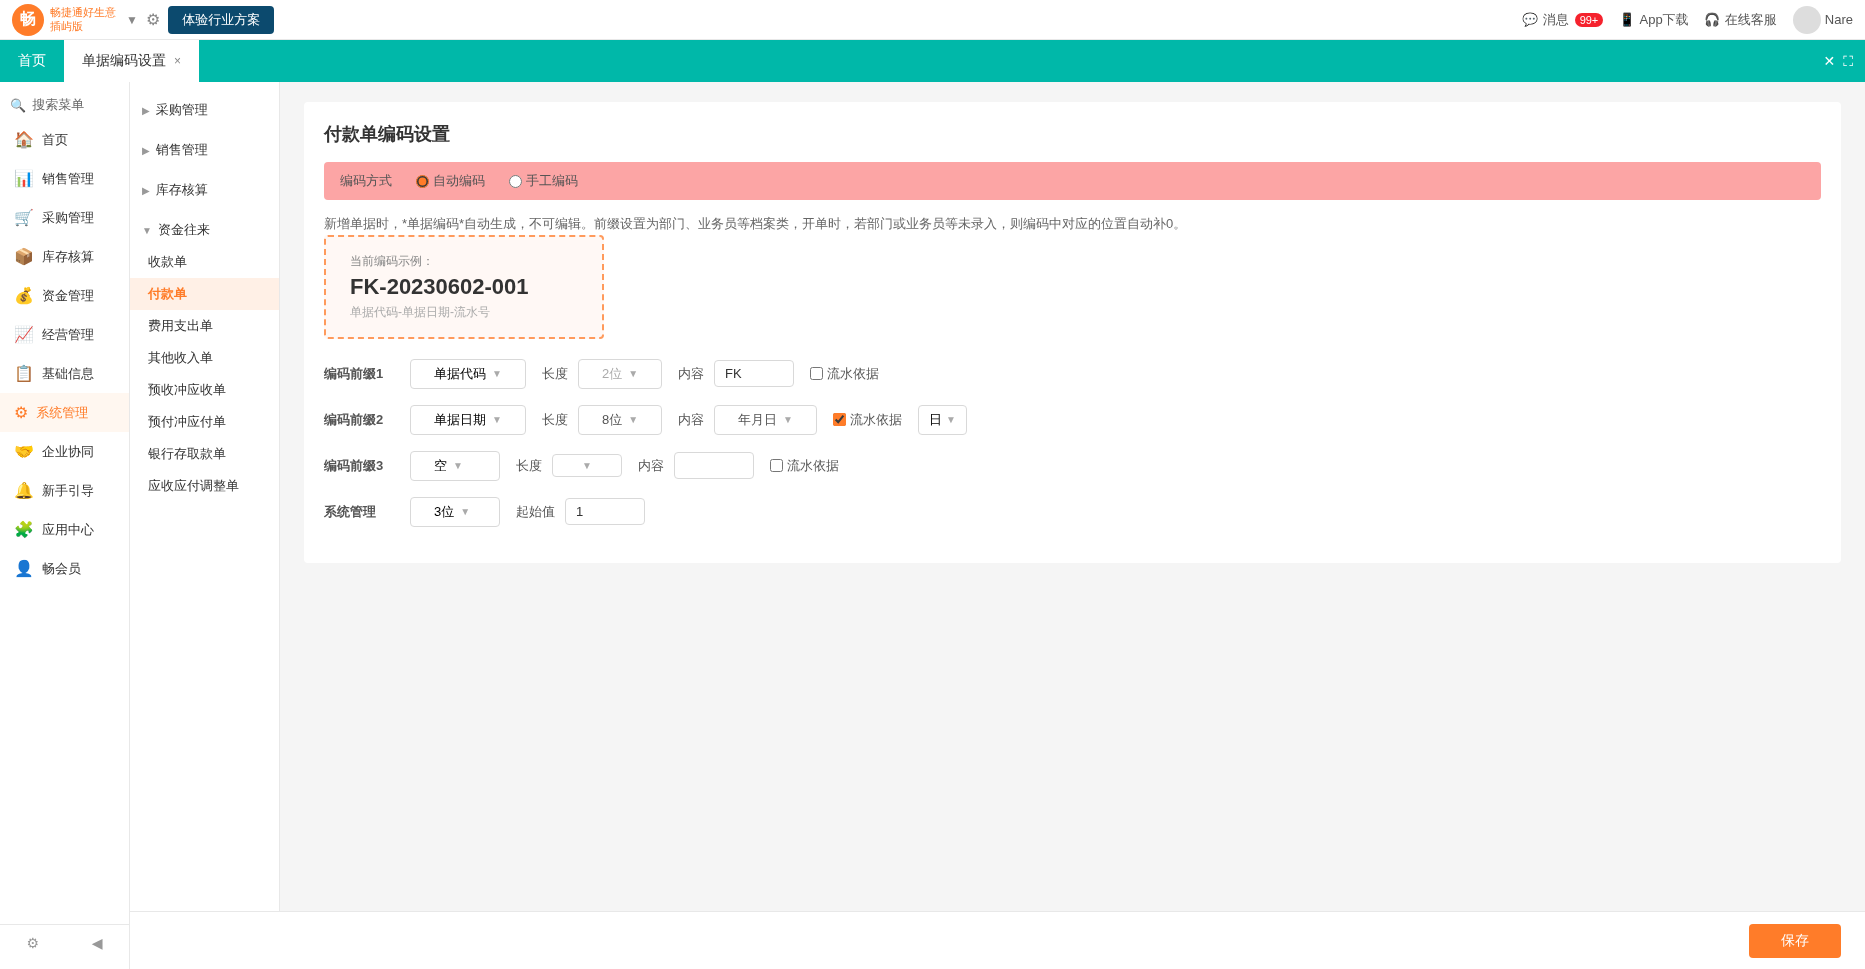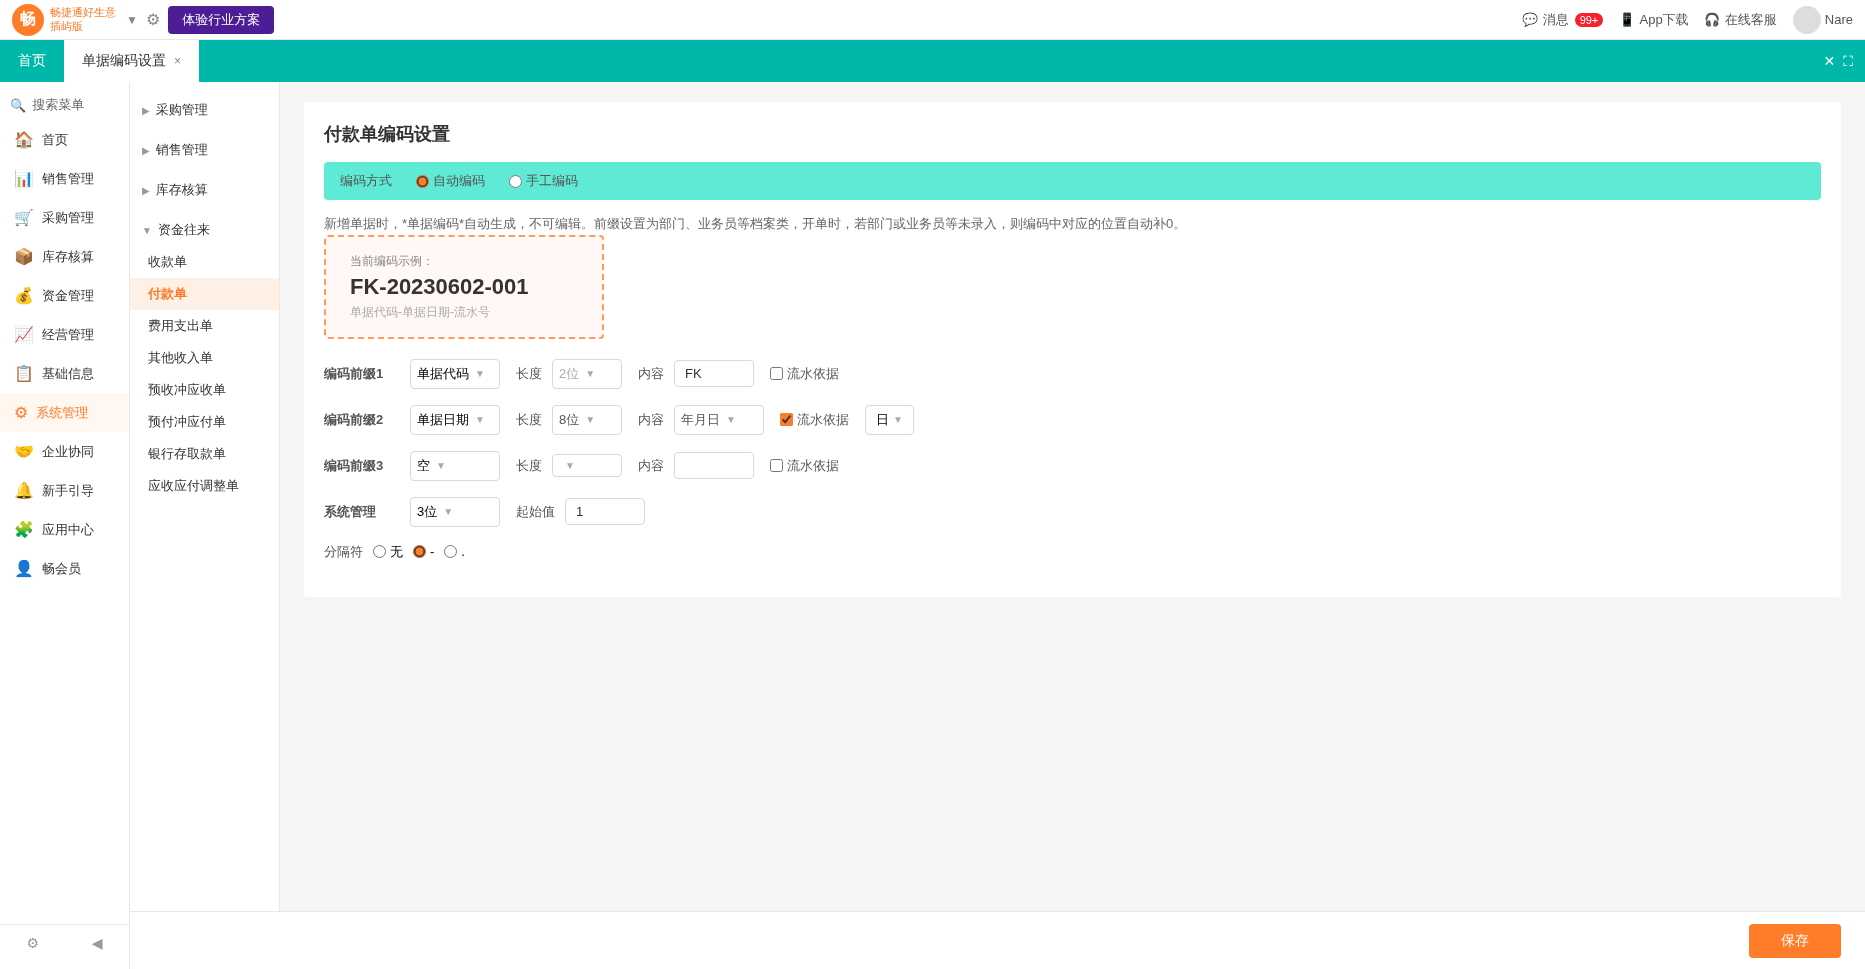--- a/index.html
+++ b/index.html
@@ -15,21 +15,21 @@
       padding: 0 12px;
       justify-content: space-between;
     }
     .top-bar-left { display: flex; align-items: center; gap: 10px; }
     .top-bar-right { display: flex; align-items: center; gap: 16px; font-size: 13px; color: #555; }
     .brand-logo { display: flex; align-items: center; gap: 6px; }
     .brand-icon { width: 32px; height: 32px; background: #ff7c29; border-radius: 50%; display: flex; align-items: center; justify-content: center; color: #fff; font-size: 16px; font-weight: bold; }
     .brand-text { font-size: 13px; color: #333; line-height: 1.2; }
     .brand-text span { display: block; font-size: 11px; color: #ff7c29; }
     .top-bar-controls { display: flex; align-items: center; gap: 8px; }
-    .btn-industry { background: #4c1d95; color: #fff; border: none; border-radius: 4px; padding: 5px 14px; font-size: 13px; cursor: pointer; }
+    .btn-industry { background: #0c4a6e; color: #fff; border: none; border-radius: 4px; padding: 5px 14px; font-size: 13px; cursor: pointer; }
     .top-bar-right-item { display: flex; align-items: center; gap: 4px; cursor: pointer; }
     .badge { background: #f5222d; color: #fff; border-radius: 10px; padding: 1px 5px; font-size: 11px; margin-left: 2px; }
     .user-avatar { width: 28px; height: 28px; border-radius: 50%; background: #ddd; }
 
     
     .nav-tabs {
       height: 42px;
       background: #00b8a9;
       display: flex;
       align-items: center;
@@ -138,21 +138,21 @@
       background: #fff;
       border-radius: 4px;
       padding: 20px;
     }
 
     
     .encoding-type {
       display: flex;
       align-items: center;
       padding: 10px 16px;
-      background: #5eead4;
+      background: #fca5a5;
       border-radius: 4px;
       margin-bottom: 14px;
       gap: 24px;
     }
     .encoding-type label { font-size: 13px; color: #555; margin-right: 8px; align-items: center; }
     .radio-group { display: flex; align-items: center; gap: 16px; }
     .radio-item { display: flex; align-items: center; gap: 4px; cursor: pointer; font-size: 13px; }
     .radio-item input[type=radio] { accent-color: #ff7c29; }
 
     .hint-text {
@@ -236,21 +236,21 @@
       font-size: 14px;
       cursor: pointer;
     }
 
     .select-with-dropdown {
       position: relative;
       display: inline-flex;
       align-items: center;
       border: 1px solid #d9d9d9;
       border-radius: 4px;
-      padding: 5px 6px;
+      padding: 5px 23px;
       background: #fff;
       cursor: pointer;
       font-size: 13px;
       gap: 6px;
       min-width: 90px;
     }
     .select-with-dropdown .caret { color: #aaa; font-size: 10px; }
 
     .length-select {
       min-width: 70px;
@@ -536,35 +536,20 @@
           <span>3位</span>
           <span class="caret">▼</span>
         </div>
         <span class="form-field">
           <span>起始值</span>
           <input class="form-input" type="text" value="1" style="">
         </span>
       </div>
 
       
-      <div class="separator-section">
-        <span class="separator-label">分隔符</span>
-        <label class="radio-item">
-          <input type="radio" name="separator" style="">
-          <span>无</span>
-        </label>
-        <label class="radio-item">
-          <input type="radio" name="separator" checked="" style="accent-color: rgb(255, 124, 41);">
-          <span>-</span>
-        </label>
-        <label class="radio-item">
-          <input type="radio" name="separator" style="">
-          <span>.</span>
-        </label>
-      </div>
 
     </div>
   </div>
 </div>
 
 <div class="save-area">
   <button class="btn-save">保存</button>
 </div>
 
 </body></html>

